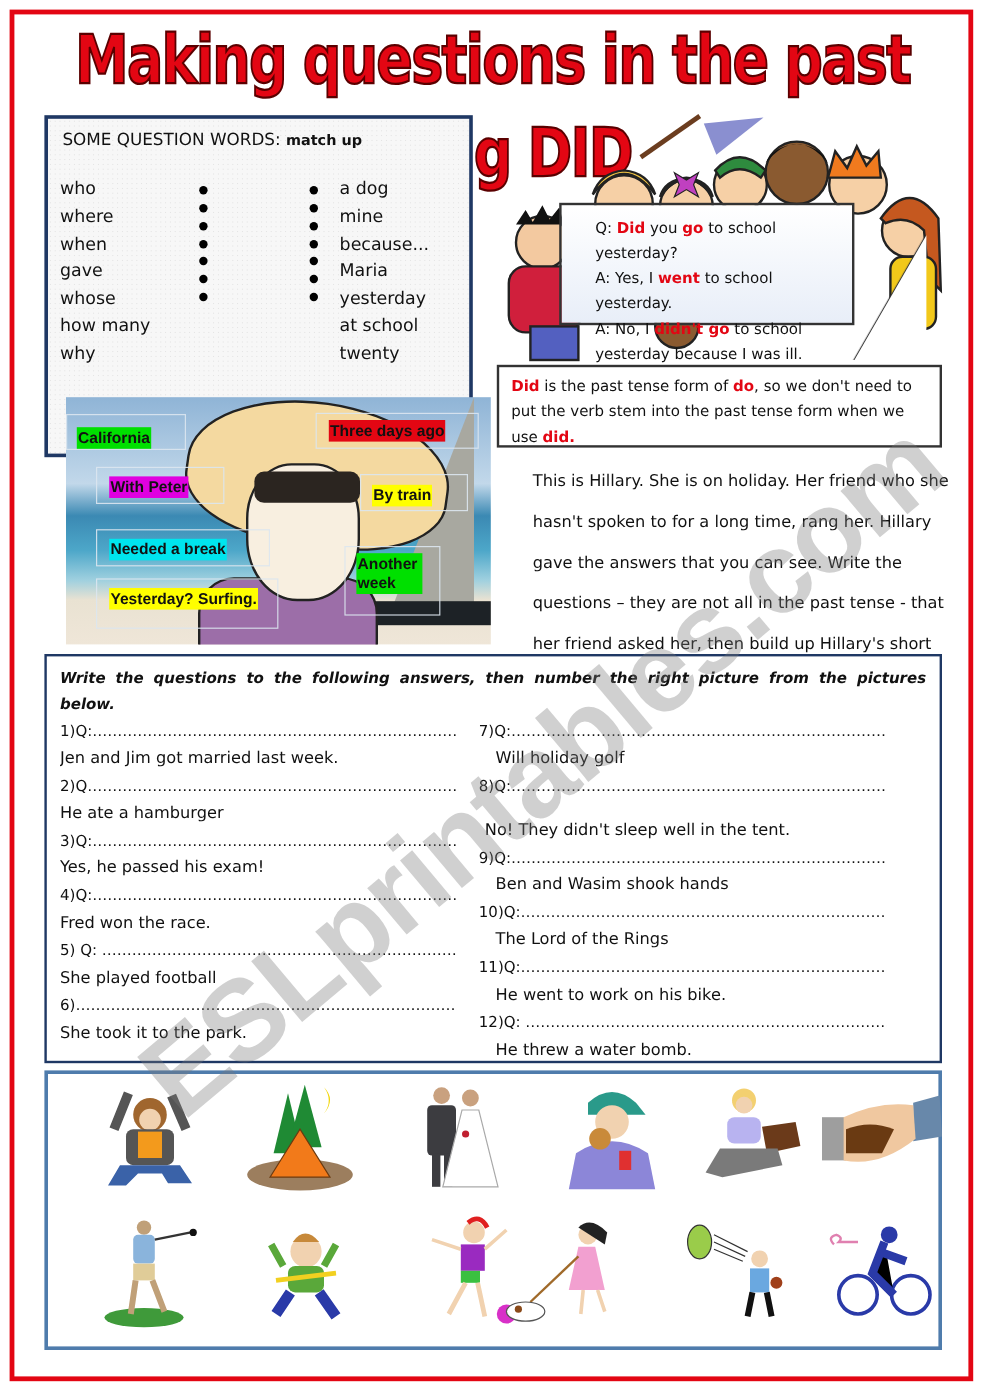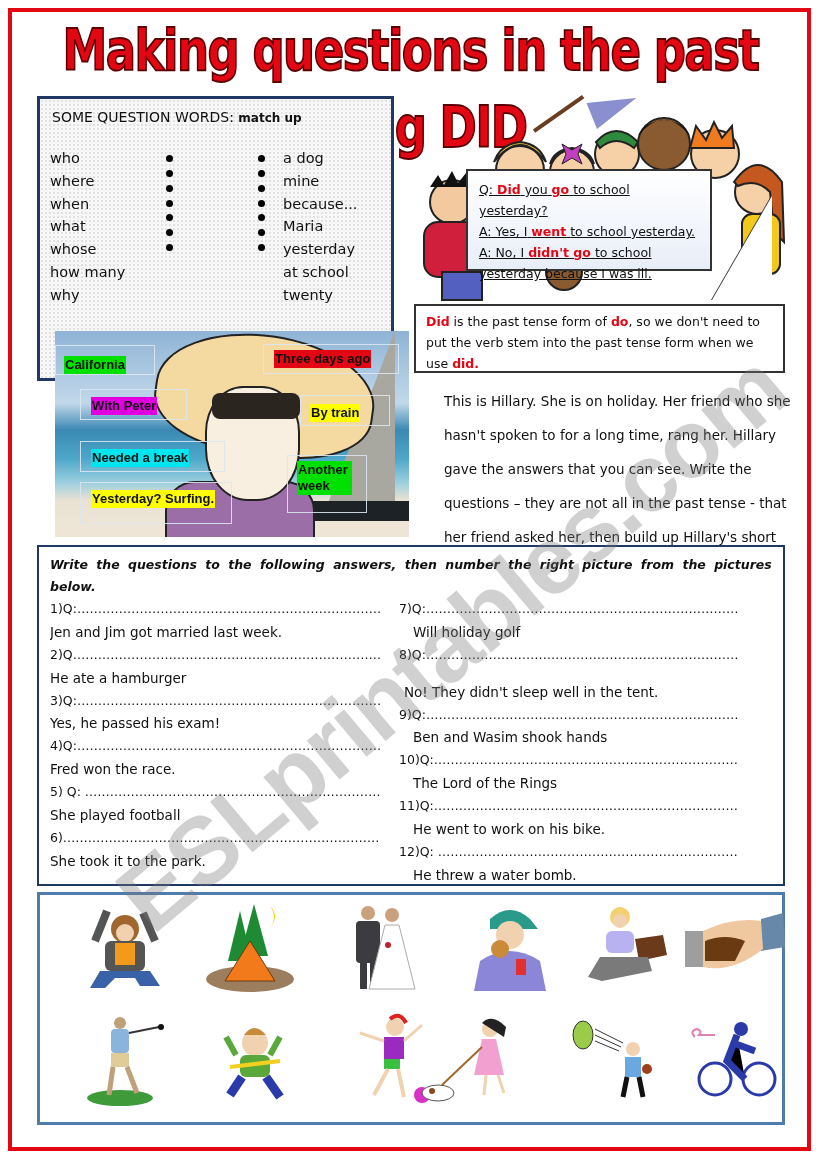--- a/index.html
+++ b/index.html
@@ -33,21 +33,21 @@
   .qw-dots-r { position: absolute; left: 218px; top: 48px; }
   .dot { width: 7px; height: 7px; background: #000; border-radius: 50%; margin: 7.9px 0; }
 
   
   .kids { position: absolute; left: 412px; top: 92px; width: 378px; height: 210px; }
   .flag-pole { position: absolute; left: 582px; top: 95px; width: 4px; height: 60px; background: #6b3d1f; transform: rotate(55deg); transform-origin: top left; }
   .flag { position: absolute; left: 590px; top: 93px; width: 0; height: 0; border-top: 14px solid transparent; border-bottom: 14px solid transparent; border-left: 48px solid #8a8fd0; transform: rotate(-22deg); }
   .sign {
     position: absolute; left: 466px; top: 169px; width: 246px; height: 102px;
     background: linear-gradient(#ffffff, #e8eef8); border: 2px solid #333;
-    font-family: "DejaVu Sans", sans-serif; font-size: 12.5px; line-height: 21px; padding: 8px 8px 0 11px; text-decoration: underline;
+    font-family: "DejaVu Sans", sans-serif; font-size: 12.5px; line-height: 21px; padding: 8px 8px 0 28px;
   }
   .sign .red { color: #e30613; font-weight: bold; }
   .sign-fold {
     position: absolute; left: 712px; top: 196px; width: 0; height: 0;
     border-left: 60px solid transparent; border-bottom: 104px solid #ffffff;
     filter: drop-shadow(-1px 0 0 #333);
   }
 
   .did-box {
     position: absolute; left: 414px; top: 304px; width: 371px; height: 69px;
@@ -114,21 +114,21 @@
 
 <section class="qw-box">
   <div class="qw-title">
     <span>SOME QUESTION WORDS:</span>
     <span class="sub">match up</span>
   </div>
   <div class="qw-left">
     <div class="qw-item">who</div>
     <div class="qw-item">where</div>
     <div class="qw-item">when</div>
-    <div class="qw-item">what</div>
+    <div class="qw-item">gave</div>
     <div class="qw-item">whose</div>
     <div class="qw-item">how many</div>
     <div class="qw-item">why</div>
   </div>
   <div class="qw-dots-l">
     <div class="dot"></div>
     <div class="dot"></div>
     <div class="dot"></div>
     <div class="dot"></div>
     <div class="dot"></div>

